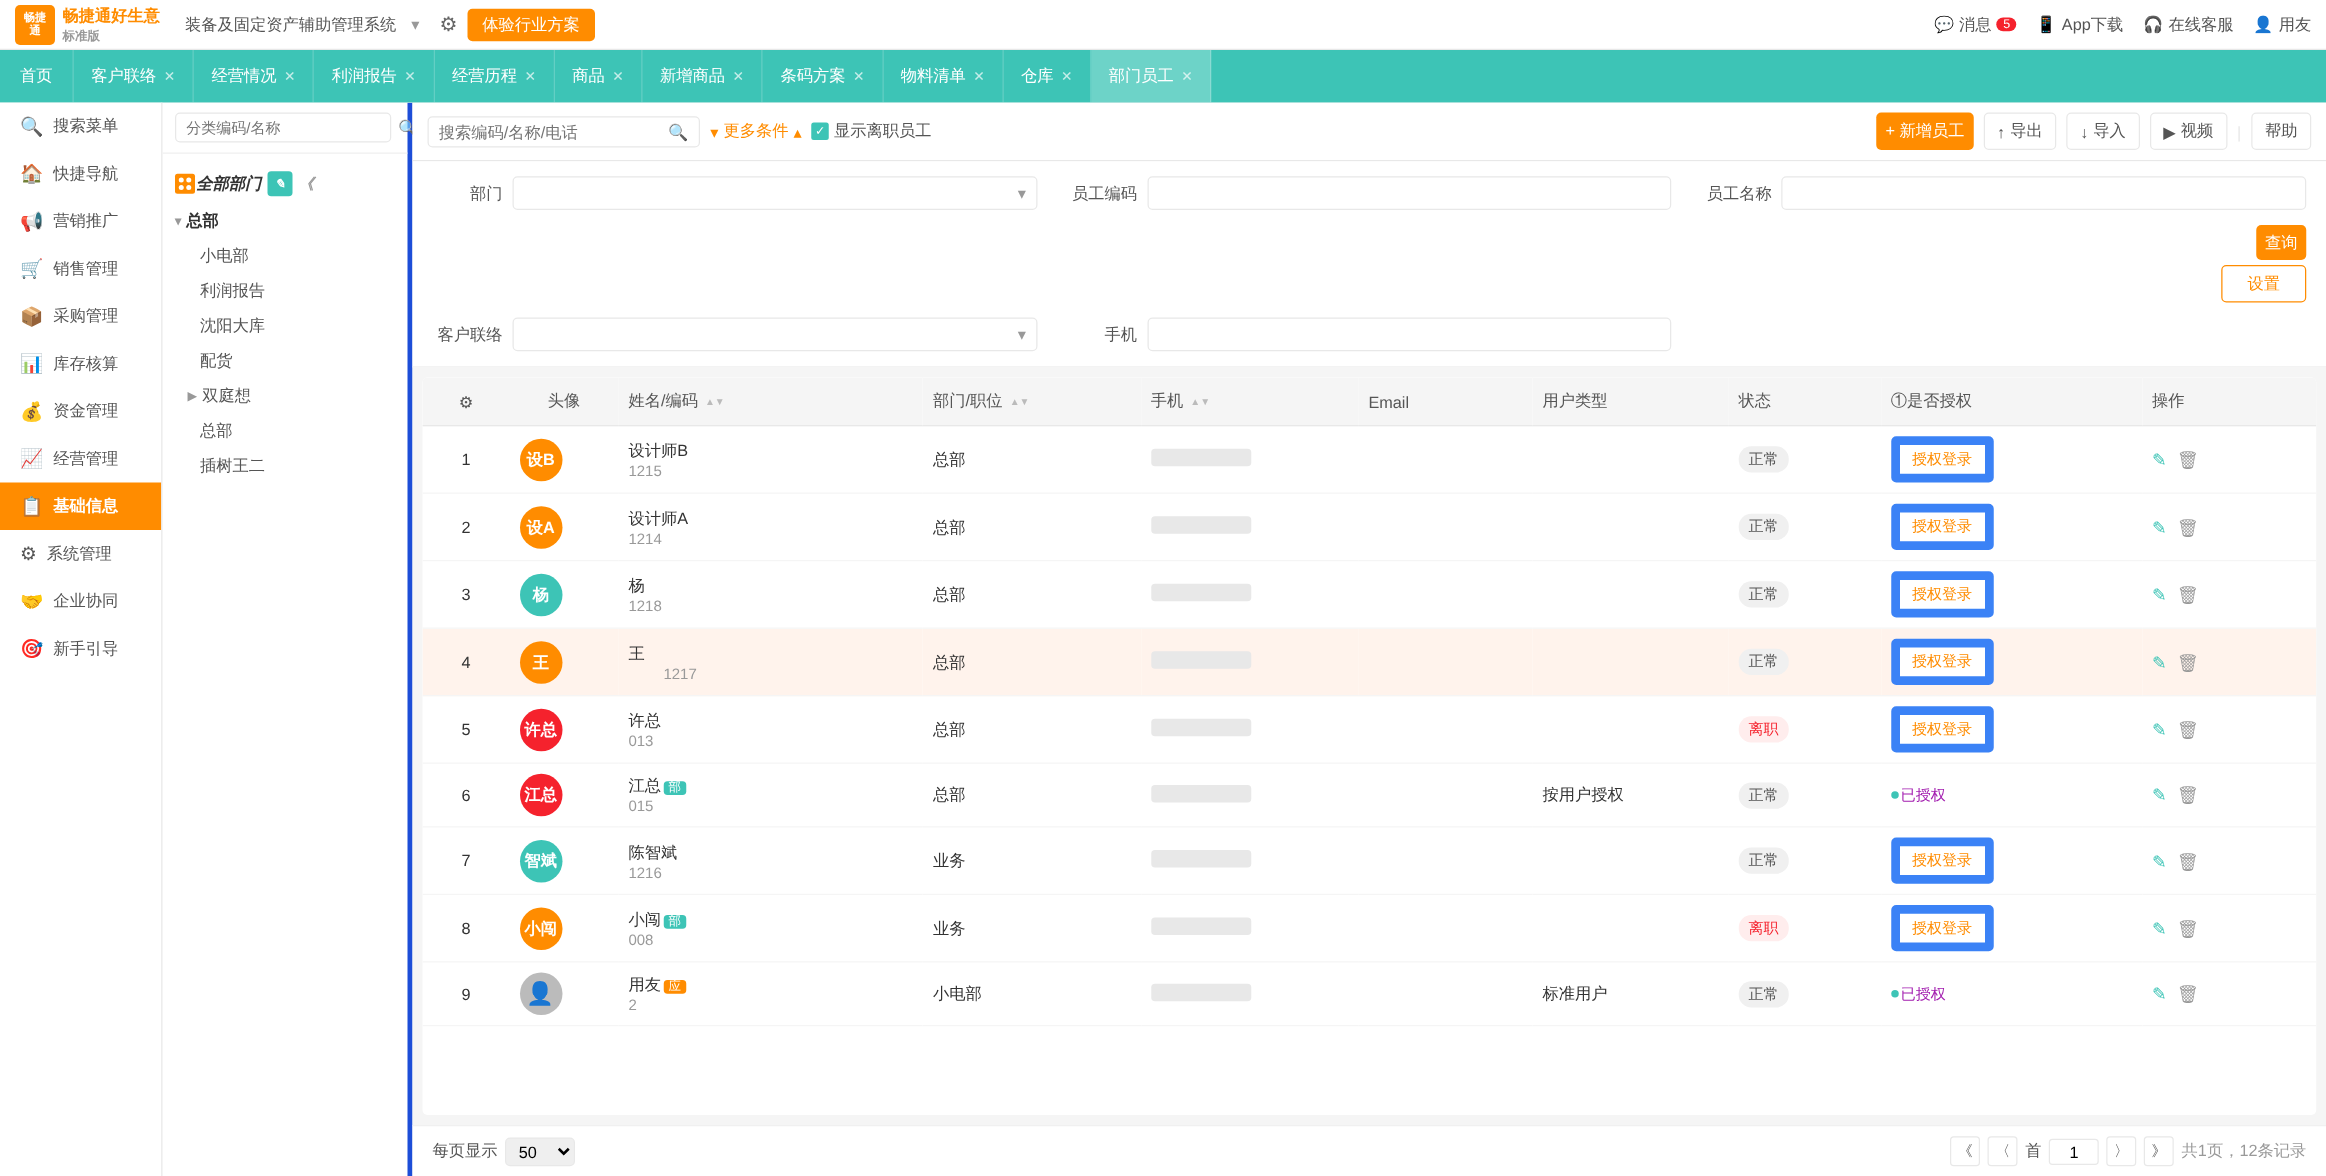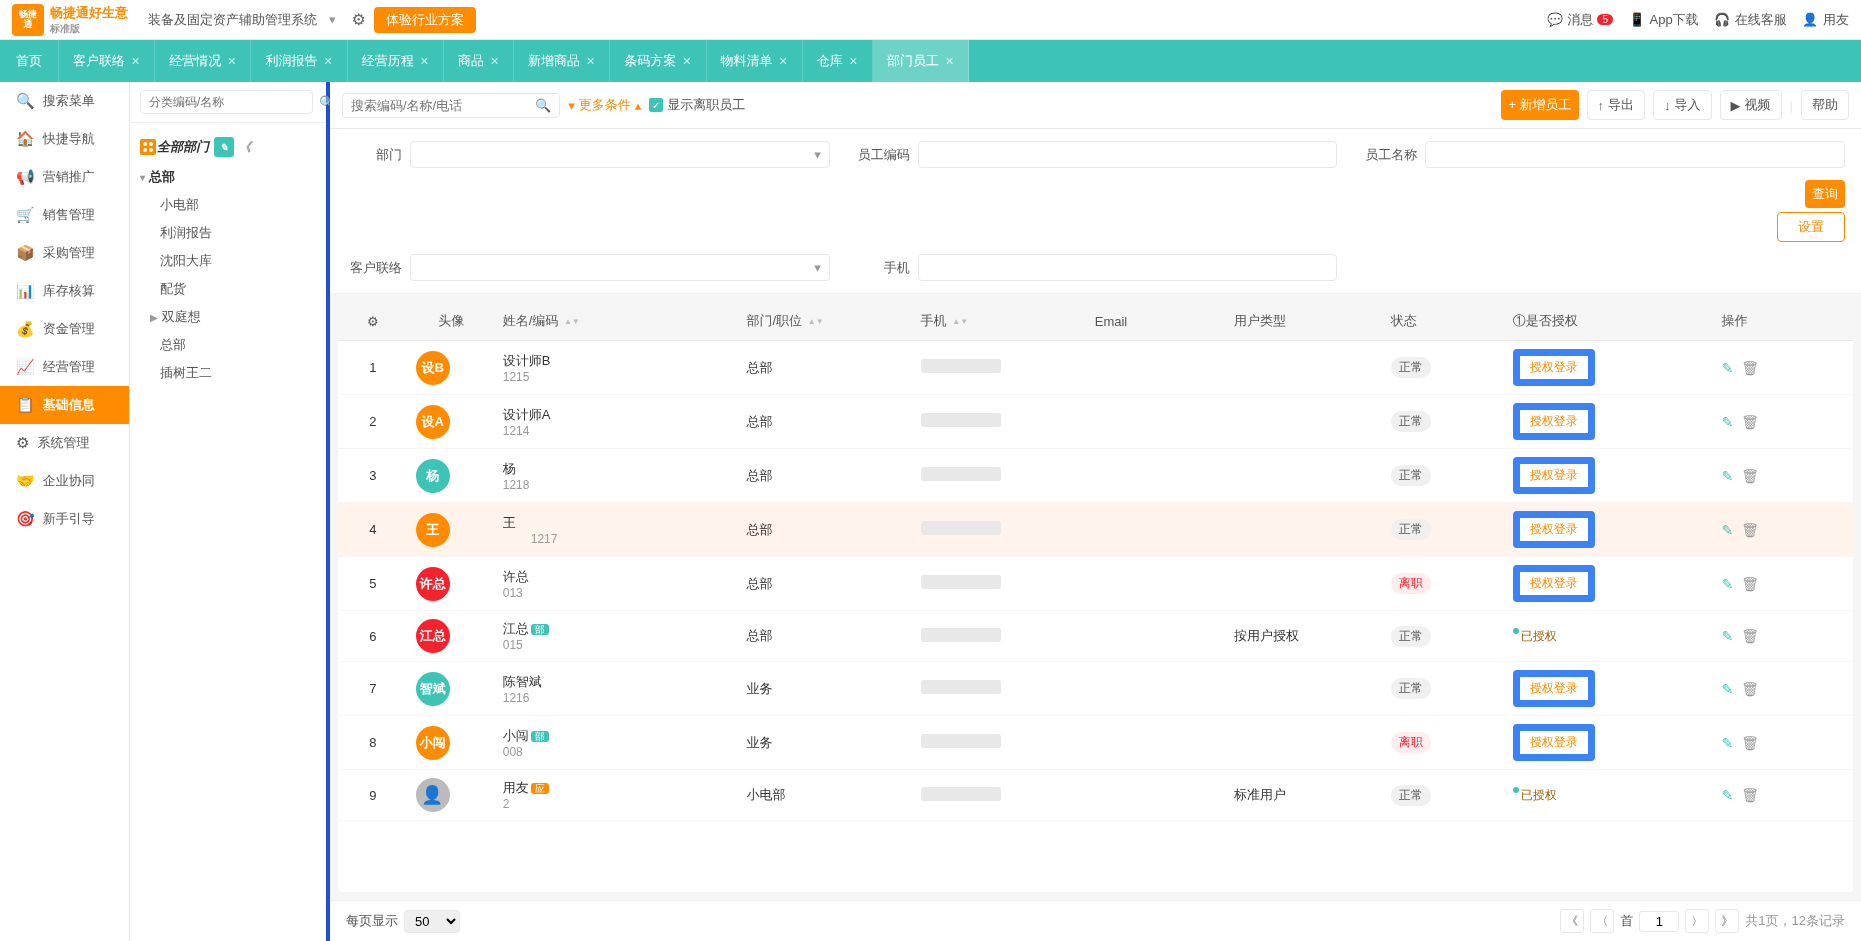--- a/index.html
+++ b/index.html
@@ -83,21 +83,21 @@
     tr.highlighted td { background: #fff3ec; }
     .avatar { width: 34px; height: 34px; border-radius: 50%; display: flex; align-items: center; justify-content: center; color: white; font-size: 13px; font-weight: bold; }
     .av-orange { background: #ff8c00; }
     .av-teal { background: #3dc4b6; }
     .av-red { background: #f5222d; }
     .av-gray { background: #bbb; }
     .status-badge { display: inline-block; padding: 2px 8px; border-radius: 10px; font-size: 12px; }
     .status-normal { background: #f0f0f0; color: #555; }
     .status-resigned { background: #ffeded; color: #f5222d; }
     .btn-auth { border: 7px solid #3b82f6; color: #ff8c00; background: white; border-radius: 4px; padding: 3px 10px; cursor: pointer; font-size: 12px; white-space: nowrap; }
-    .auth-granted { color: #a16207; font-size: 12px; display: flex; gap: 2px; }
+    .auth-granted { color: #a21caf; font-size: 12px; display: flex; align-items: center; gap: 2px; }
     .auth-dot { width: 6px; height: 6px; background: #3dc4b6; border-radius: 50%; }
     .phone-blur { background: #e8e8e8; color: #e8e8e8; border-radius: 3px; height: 14px; width: 80px; display: inline-block; }
     .row-ops { display: flex; align-items: center; gap: 8px; }
     .op-edit { color: #3dc4b6; cursor: pointer; font-size: 14px; }
     .op-delete { color: #999; cursor: pointer; font-size: 14px; }
     .tag-dept { background: #3dc4b6; color: white; border-radius: 3px; padding: 0 4px; font-size: 10px; margin-left: 2px; }
     .tag-apply { background: #ff8c00; color: white; border-radius: 3px; padding: 0 4px; font-size: 10px; margin-left: 2px; }
     .col-idx { width: 40px; text-align: center; }
     .col-avatar { width: 50px; text-align: center; }
     .col-name { width: 140px; }

